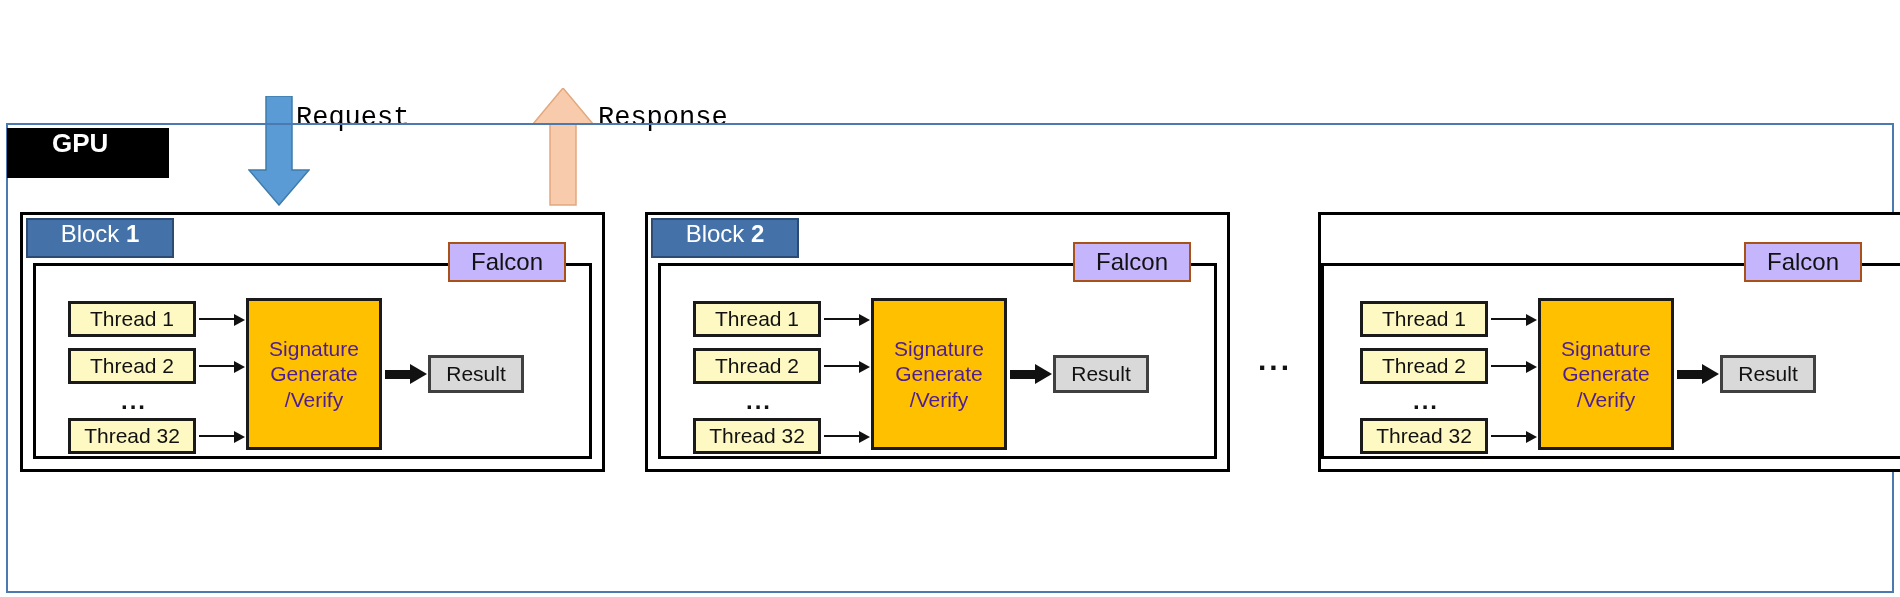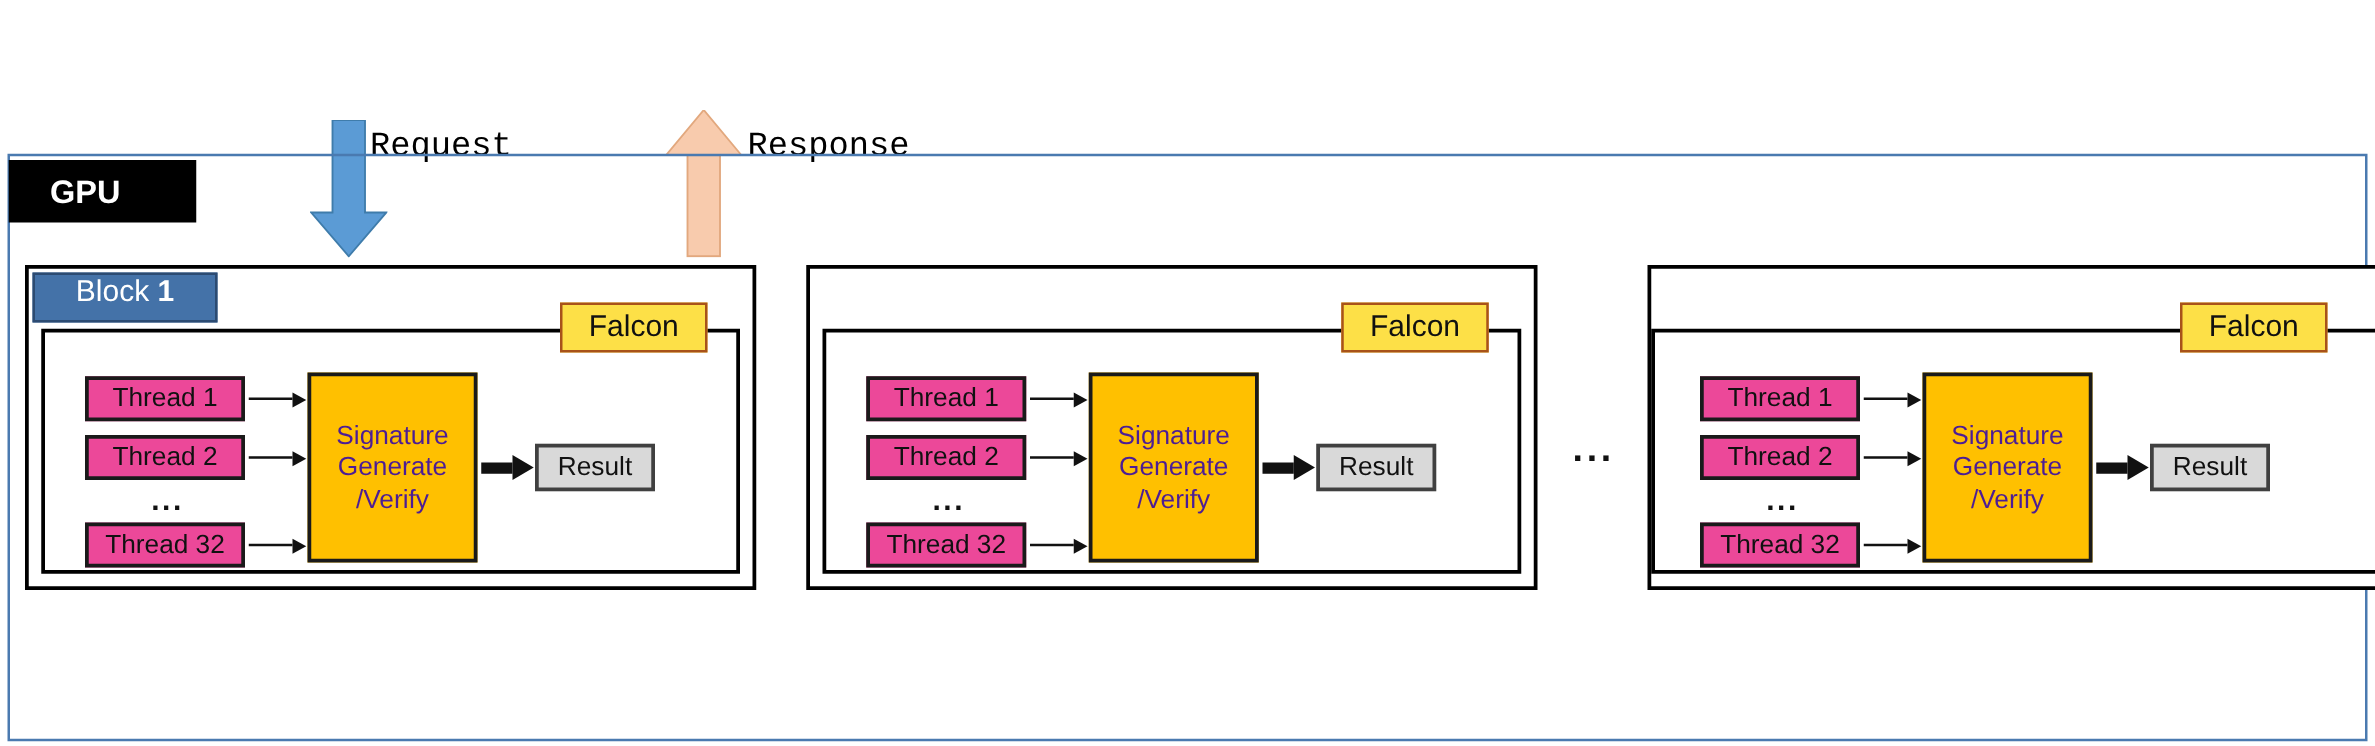--- a/index.html
+++ b/index.html
@@ -35,22 +35,23 @@
     position:absolute;left:6px;top:123px;
     width:1888px;height:470px;
     border:2px solid #4a7ab0;
     background:transparent;
     box-sizing:border-box;
   }
   .gpu-label{
     position:absolute;left:7px;top:128px;
     width:150px;height:50px;
     background:#000000;
-    display:flex;align-items:center;
+    display:flex;align-items:flex-start;
     z-index:5;
+    padding-left:12px;
   }
   .gpu-label span{
     color:#ffffff;font-size:26px;font-weight:700;padding-left:33px;
   }
 
   
   .block-outer{
     position:absolute;top:212px;height:260px;
     border:3px solid #000;
     box-sizing:border-box;
@@ -69,32 +70,32 @@
   .block-tab span b{font-weight:700;}
 
   .block-inner{
     position:absolute;left:10px;top:48px;right:10px;bottom:10px;
     border:3px solid #000;
     box-sizing:border-box;
   }
   .falcon-tab{
     position:absolute;top:-24px;
     width:118px;height:40px;
-    background:#fde047;
+    background:#c4b5fd;
     border:2px solid #a8521a;
     box-sizing:border-box;
     display:flex;align-items:center;justify-content:center;
     z-index:6;
   }
   .falcon-tab span{color:#111;font-size:24px;}
 
   .thread-box{
     position:absolute;
     width:128px;height:36px;
-    background:#ec4899;
+    background:#fef9c3;
     border:3px solid #1a1a1a;
     box-sizing:border-box;
     display:flex;align-items:center;justify-content:center;
   }
   .thread-box span{color:#111;font-size:21px;white-space:nowrap;}
 
   .thread-dots{
     position:absolute;font-size:24px;color:#111;font-weight:700;
     letter-spacing:2px;line-height:1;
   }
@@ -217,20 +218,23 @@
           <div class="head" style="left:25px;"></div>
       </div>
 
       <div class="result-box" style="left:392px;top:89px;">
         <span>Result</span>
       </div>
     </div>
   </div>
 
   <div class="block-outer" style="left:645px;width:585px;">
+    <div class="block-tab">
+      <span><span>Block </span><b>2</b></span>
+    </div>
     <div class="block-inner">
       <div class="falcon-tab" style="left:412px;">
         <span>Falcon</span>
       </div>
 
       <div class="thread-box" style="left:32px;top:35px;">
         <span>Thread 1</span>
       </div>
       <div class="thin-arrow" style="left:163px;top:48px;width:46px;">
         <div class="shaft" style="width:35px;"></div>

